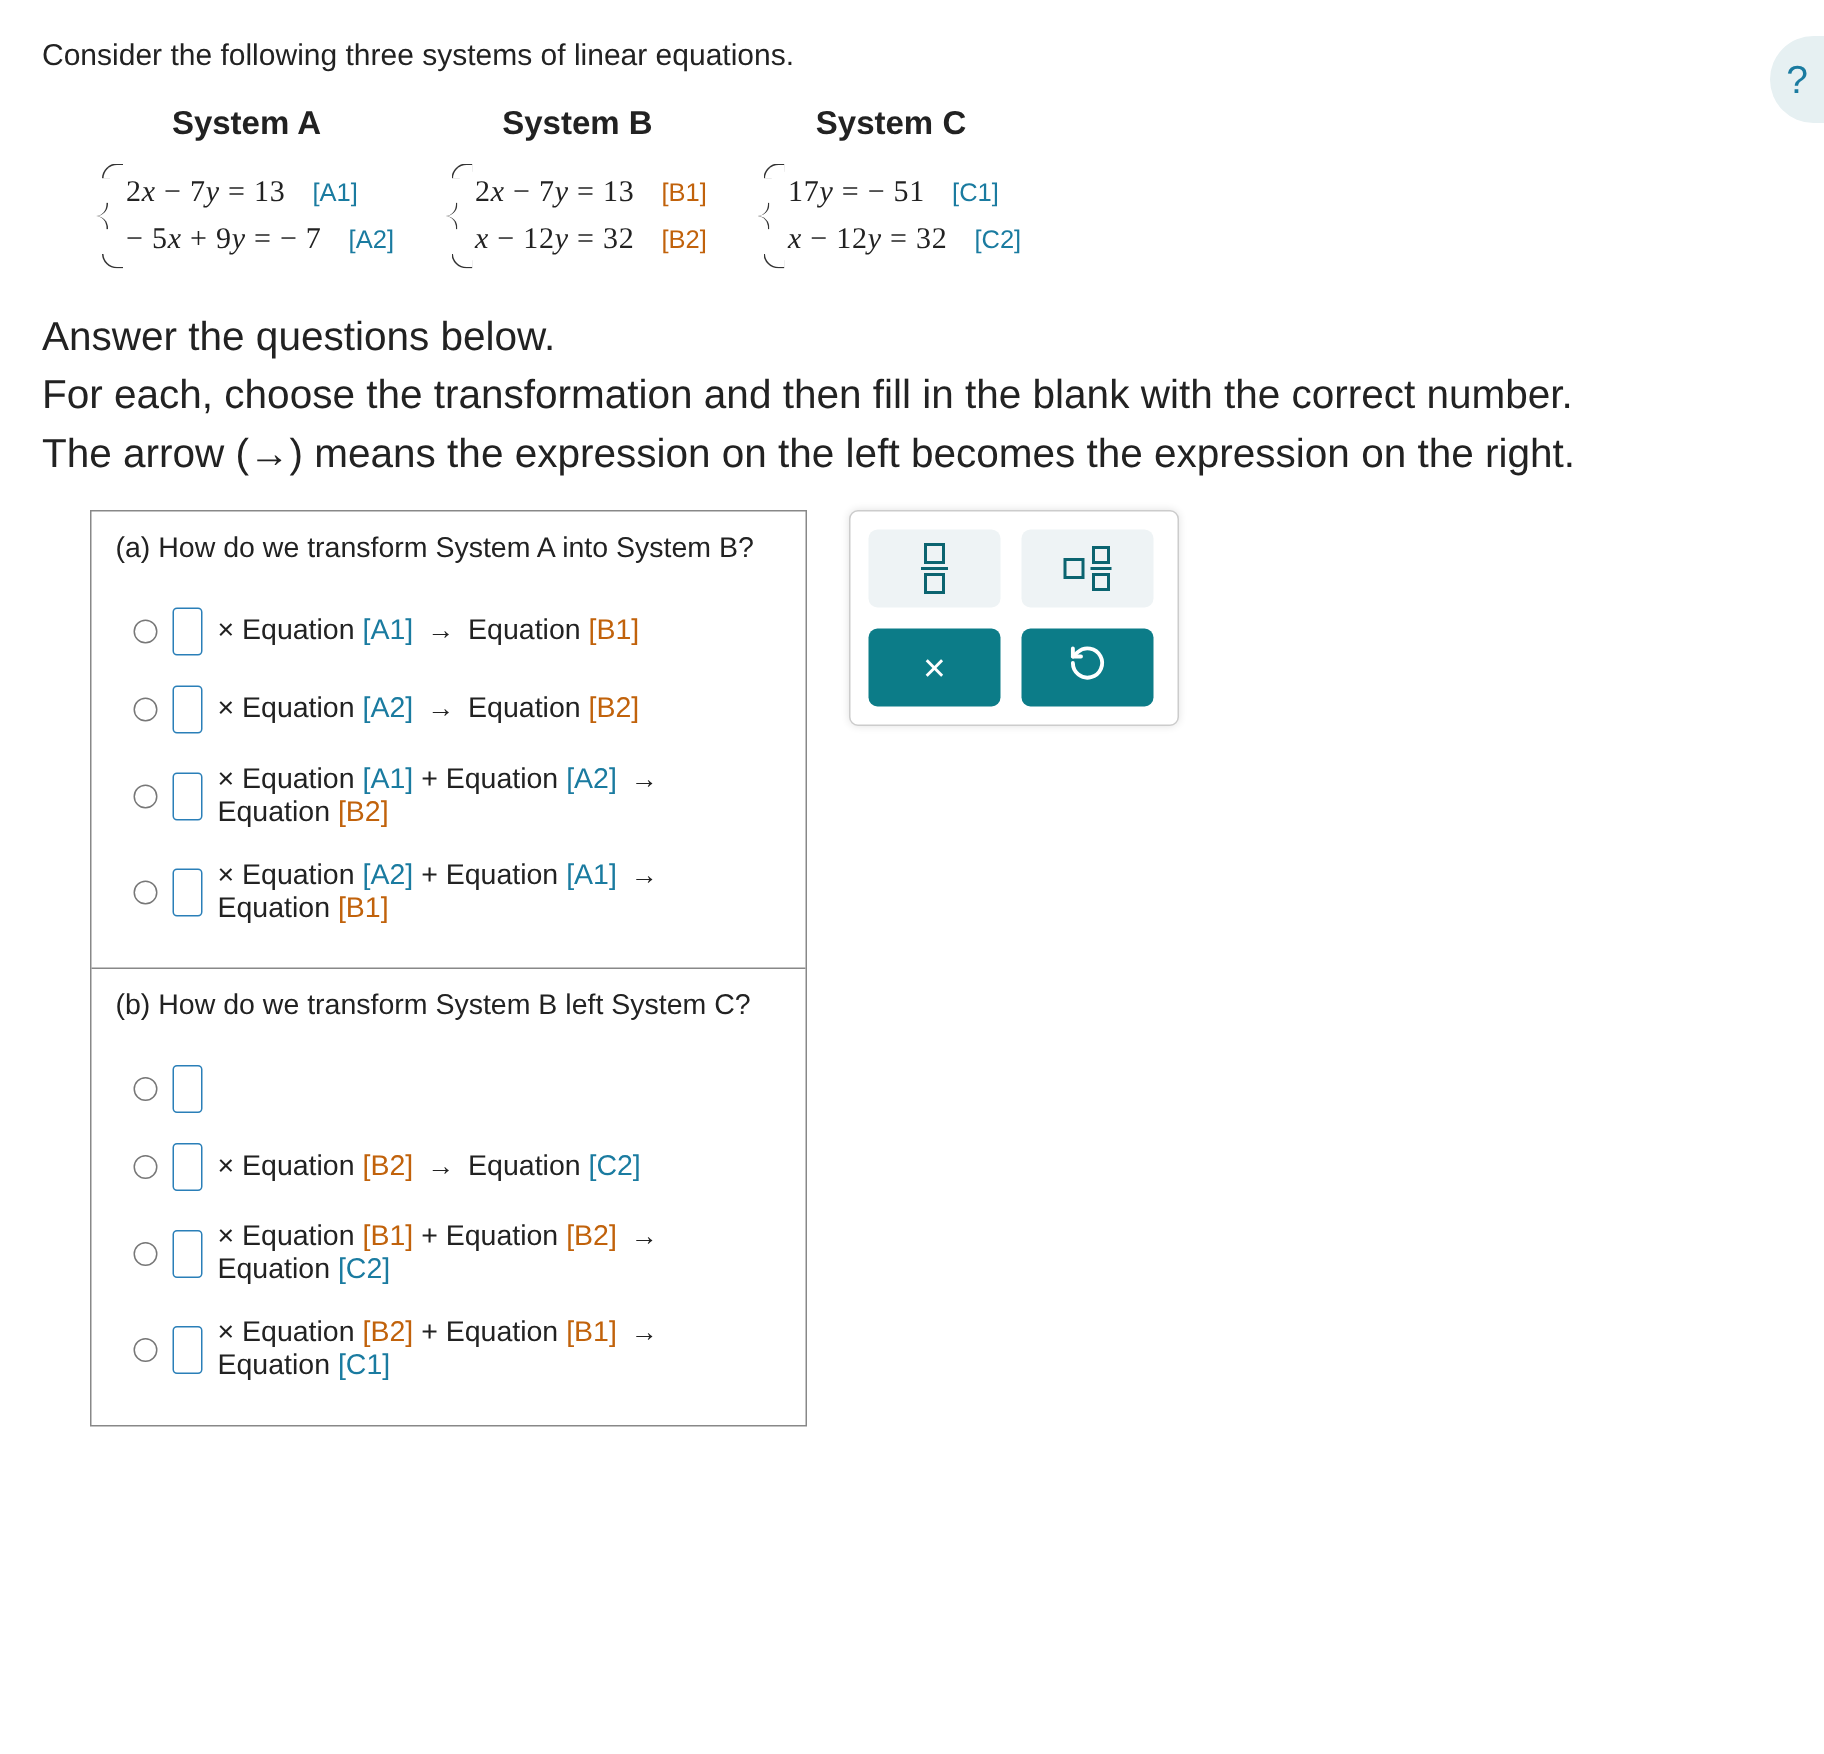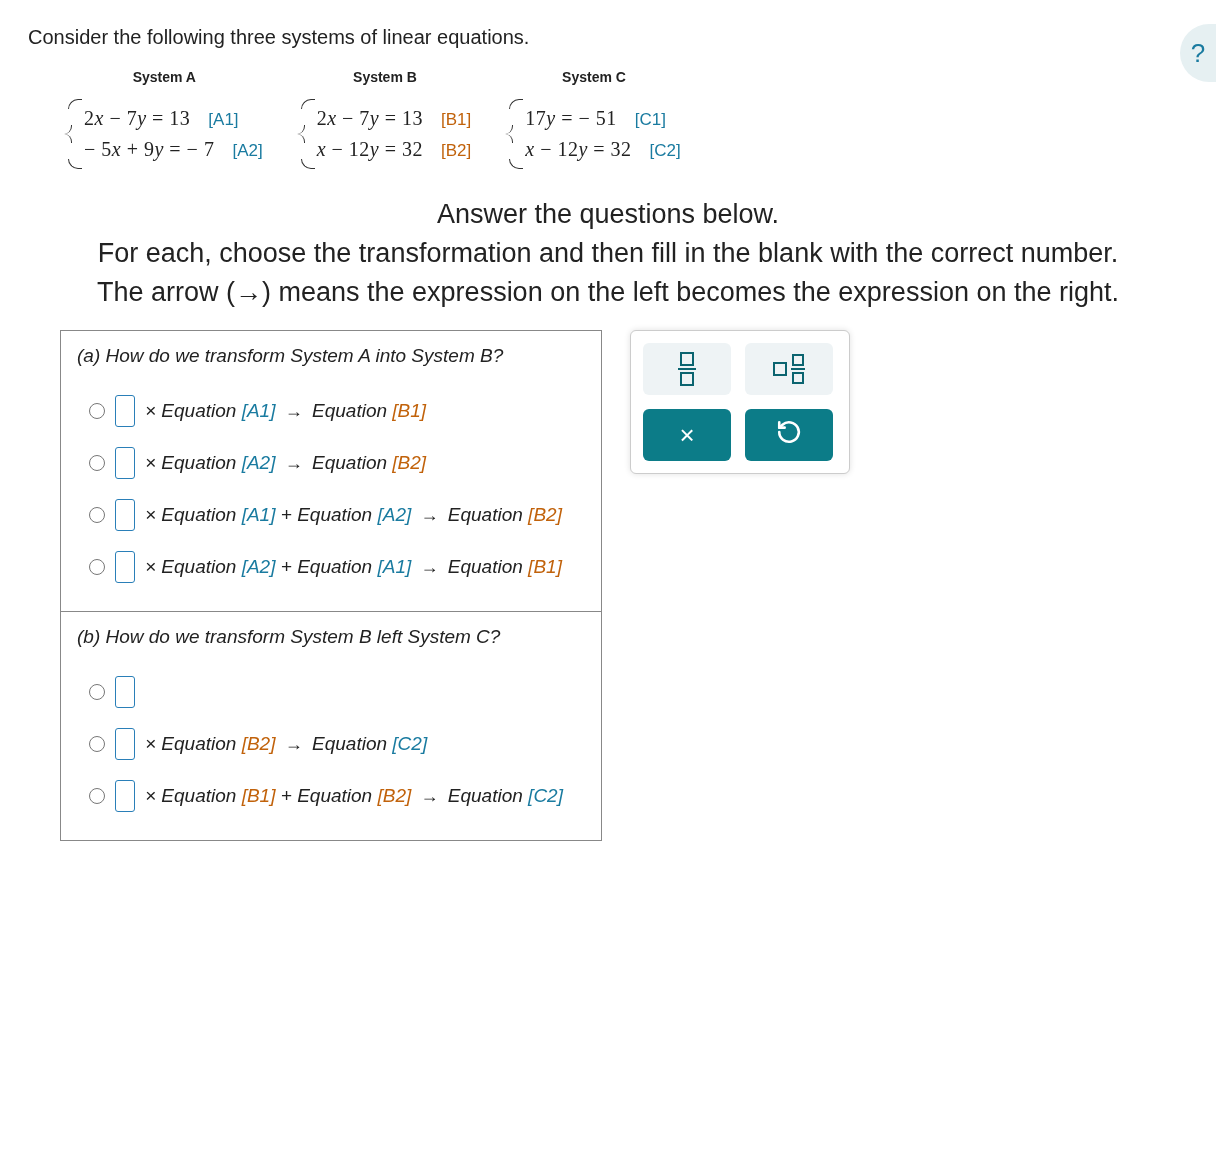--- a/index.html
+++ b/index.html
@@ -14,21 +14,21 @@
   .question-title {
     font-size: 20px;
     line-height: 1.35;
     margin: 0 0 18px 0;
     font-weight: 400;
   }
   .systems-row { display: flex; gap: 24px; margin: 6px 0 10px 32px; }
   .system { flex: 0 0 auto; }
   .system-header {
     font-weight: 700;
-    font-size: 14px;
+    font-size: 22px;
     text-align: center;
     margin-bottom: 14px;
   }
   .brace-group { display: flex; align-items: stretch; }
   .brace {
     width: 22px;
     display: flex;
     flex-direction: column;
   }
   .brace span { flex: 1; position: relative; }
@@ -50,24 +50,24 @@
     content:""; position:absolute; left:2px; right:10px; top:0;
     height:50%; border-right:1.5px solid #333; border-top-right-radius:8px;
   }
   .eqs { display:flex; flex-direction:column; padding: 4px 6px 4px 2px; }
   .eq-row { display:flex; align-items:baseline; gap:18px; padding:4px 0; font-size:20px; }
   .eq-row .lhs { font-family: 'Times New Roman', serif; letter-spacing: 0.5px; white-space: nowrap;}
   .eq-row .lhs .v { font-style: italic; }
   .eq-tag { color:#1a7ba0; font-size:17px; }
   .eq-tag.orange { color:#c1620b; }
 
-  .instructions { font-size:27px; line-height:1.45; margin: 26px 0 18px 0; text-align: center; }
+  .instructions { font-size:27px; line-height:1.45; margin: 26px 0 18px 0; }
 
   .work-row { display:flex; gap:28px; align-items:flex-start; margin-left:32px;}
-  .questions-box { border:1.5px solid #888; width:542px;font-style:italic; }
+  .questions-box { border:1.5px solid #888; width:478px; }
   .section { border-bottom:1.5px solid #888; padding: 14px 16px 18px 16px;}
   .section:last-child { border-bottom:none;}
   .section-title { font-size:19px; margin-bottom: 18px;}
   .opt-row { display:flex; align-items:center; gap:10px; padding: 10px 0 10px 12px; font-size:19px;}
   .radio {
     width:16px; height:16px; border:1.8px solid #777; border-radius:50%;
     flex:0 0 auto; background:#fff;
   }
   .number-box {
     width:20px; height:32px; border:1.8px solid #2a7fb8; border-radius:3px;
@@ -217,20 +217,25 @@
       </div>
       <div class="opt-row">
         <span class="radio"></span>
         <span class="number-box"></span>
         <span class="eq-name">× Equation <span class="tag orange">[B2]</span> <span class="arrow">→</span> Equation <span class="tag">[C2]</span></span>
       </div>
       <div class="opt-row">
         <span class="radio"></span>
         <span class="number-box"></span>
         <span class="eq-name">× Equation <span class="tag orange">[B1]</span> + Equation <span class="tag orange">[B2]</span> <span class="arrow">→</span> Equation <span class="tag">[C2]</span></span>
+      </div>
+      <div class="opt-row">
+        <span class="radio"></span>
+        <span class="number-box"></span>
+        <span class="eq-name">× Equation <span class="tag orange">[B2]</span> + Equation <span class="tag orange">[B1]</span> <span class="arrow">→</span> Equation <span class="tag">[C1]</span></span>
       </div>
     </div>
   </div>
 
   <div class="tool-panel">
     <div class="tool-btn light">
       <span class="frac-icon">
         <span style="width:14px;height:14px;border:2px solid #0b6470;"></span>
         <span class="bar"></span>
         <span style="width:14px;height:14px;border:2px solid #0b6470;"></span>

